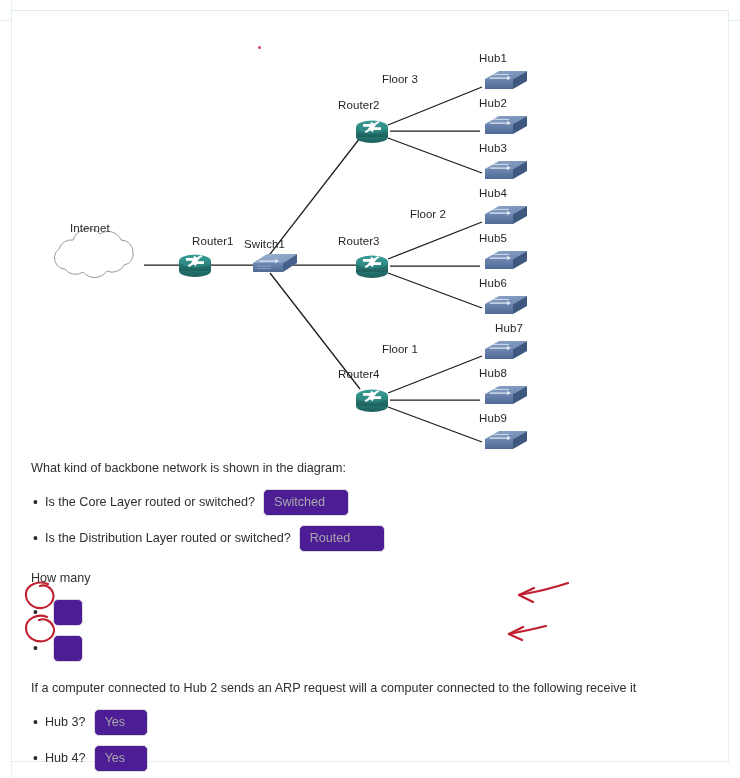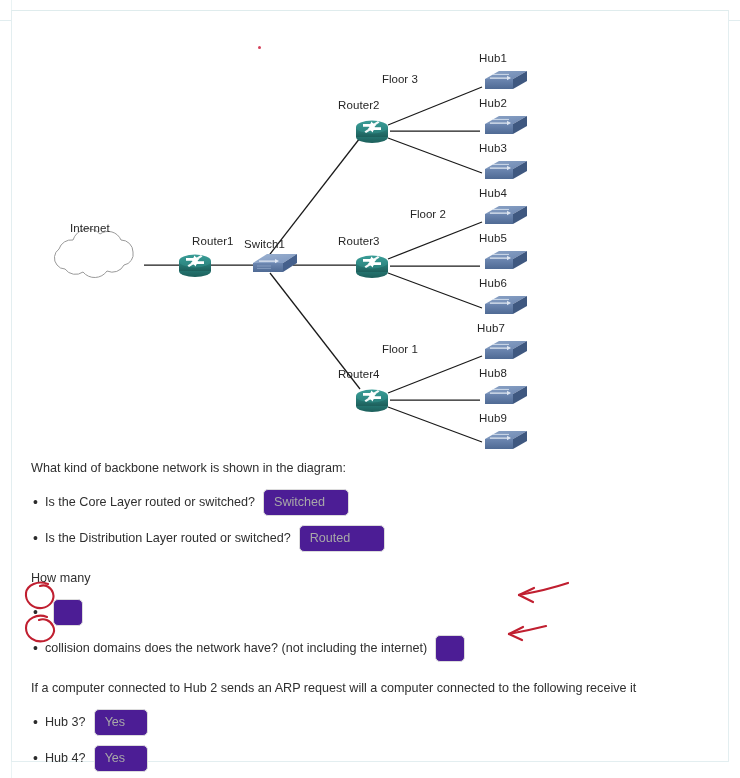--- a/index.html
+++ b/index.html
@@ -287,21 +287,21 @@
     <span class="node-label" style="left:326px; top:88px;">Router2</span>
     <span class="node-label" style="left:326px; top:224px;">Router3</span>
     <span class="node-label" style="left:326px; top:357px;">Router4</span>
 
     <span class="node-label" style="left:467px; top:41px;">Hub1</span>
     <span class="node-label" style="left:467px; top:86px;">Hub2</span>
     <span class="node-label" style="left:467px; top:131px;">Hub3</span>
     <span class="node-label" style="left:467px; top:176px;text-align:center;">Hub4</span>
     <span class="node-label" style="left:467px; top:221px;">Hub5</span>
     <span class="node-label" style="left:467px; top:266px;">Hub6</span>
-    <span class="node-label" style="left:449px; top:311px;padding-left:16px;">Hub7</span>
+    <span class="node-label" style="left:467px; top:311px;padding-left:16px;">Hub7</span>
     <span class="node-label" style="left:467px; top:356px;">Hub8</span>
     <span class="node-label" style="left:467px; top:401px;">Hub9</span>
 
     <span class="floor-label" style="left:370px; top:62px;">Floor 3</span>
     <span class="floor-label" style="left:398px; top:197px;">Floor 2</span>
     <span class="floor-label" style="left:370px; top:332px;">Floor 1</span>
 
     <span class="red-dot" style="left:246px; top:35px;"></span>
   </div>
 
@@ -325,21 +325,20 @@
 
     <p class="q-head">How many</p>
 
     <div class="bullet-row">
       <span class="bullet-dot">•</span>
       <span class="ans-box narrow"></span>
     </div>
 
     <div class="bullet-row">
       <span class="bullet-dot">•</span>
-      <span class="bullet-text">collision domains does the network have? (not including the internet)</span>
       <span class="ans-box narrow"></span>
     </div>
 
     <div class="section-gap"></div>
 
     <p class="q-head">If a computer connected to Hub 2 sends an ARP request will a computer connected to the following receive it</p>
 
     <div class="bullet-row">
       <span class="bullet-dot">•</span>
       <span class="bullet-text">Hub 3?</span>

